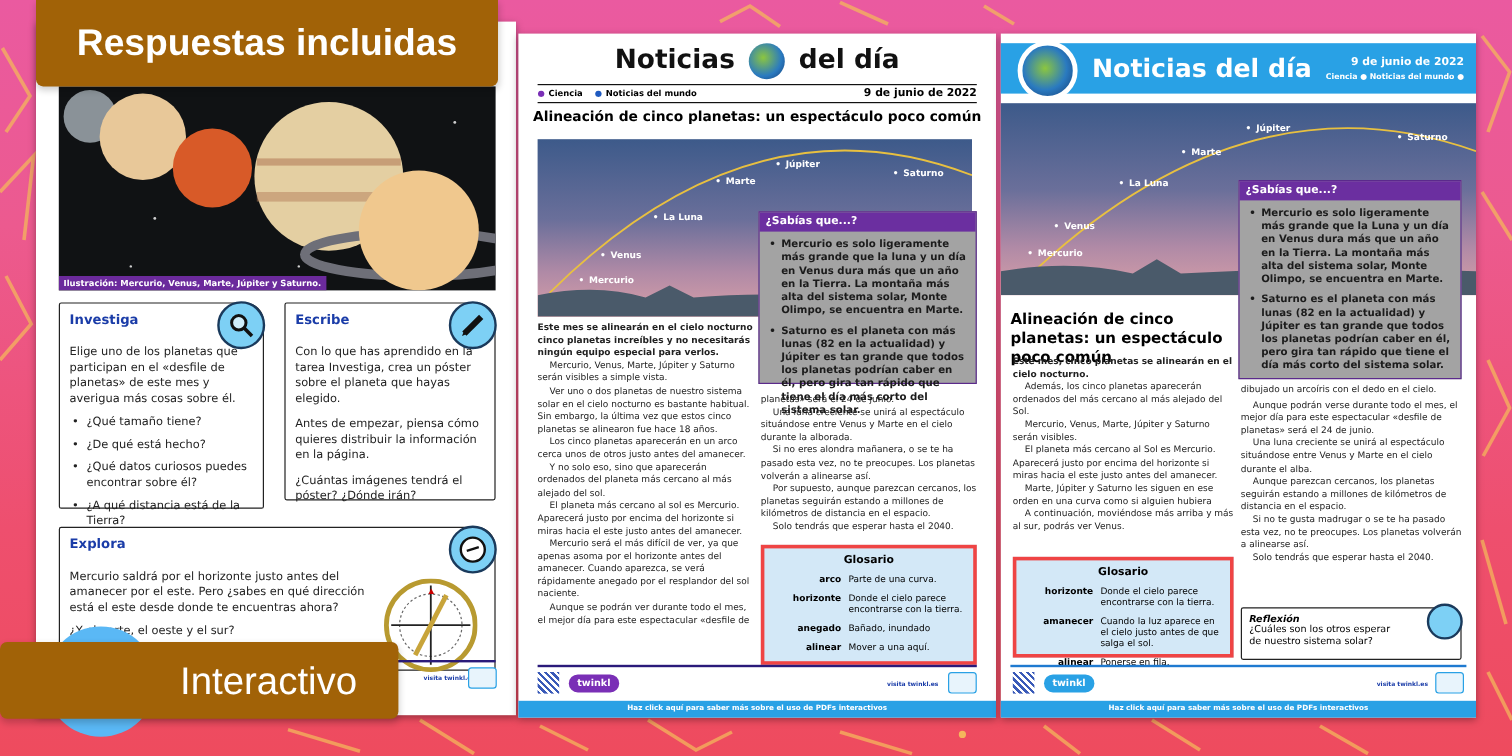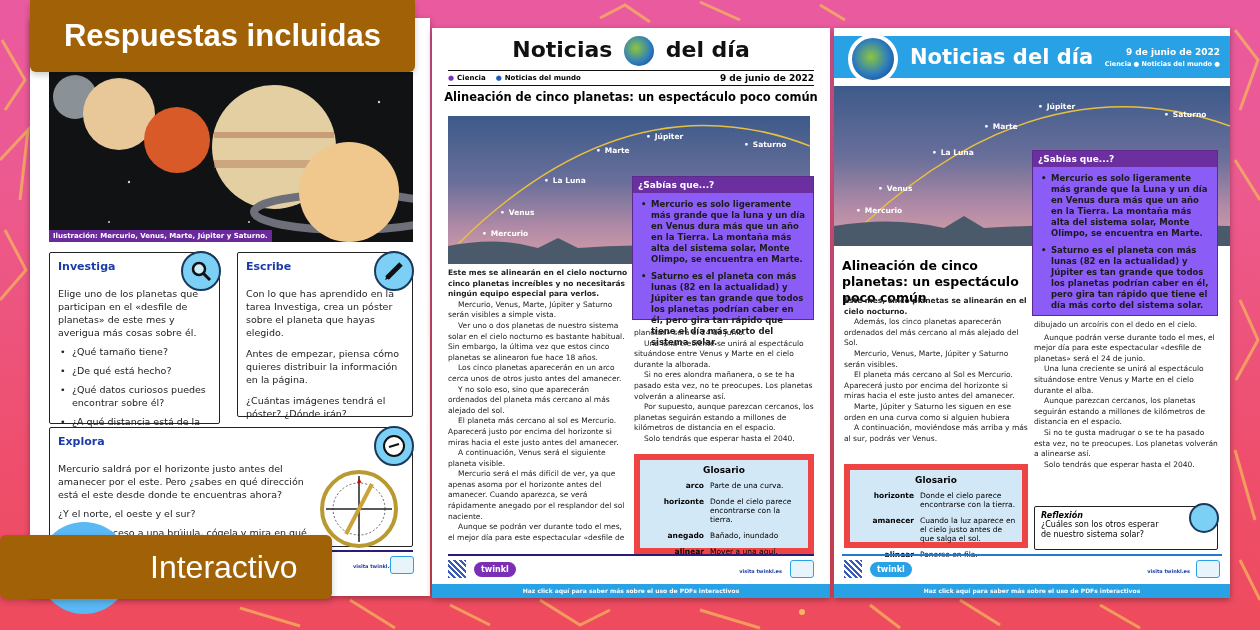--- a/index.html
+++ b/index.html
@@ -25,28 +25,28 @@
 .icon-circle{position:absolute;right:-2px;top:-2px;width:40px;height:40px;border-radius:50%;background:#7dd0f5;border:2px solid #1a3a5c;display:flex;align-items:center;justify-content:center}
 .footer-line{position:absolute;left:10px;right:10px;height:2px;background:#2a1a7a}
 .footer-blue{position:absolute;left:0;right:0;bottom:0;height:14px;background:#29a1e5;color:#fff;font-size:6px;font-weight:bold;text-align:center;line-height:14px}
 .twinkl{display:inline-block;background:#7a2fb6;color:#fff;font-size:8px;font-weight:bold;border-radius:10px;padding:3px 7px}
 .qr{display:inline-block;width:18px;height:18px;background:repeating-linear-gradient(45deg,#3a5ab8 0 2px,#fff 2px 4px)}
 .visit{font-size:5px;color:#1a3ca8;font-weight:bold}
 .badge{display:inline-block;width:24px;height:18px;border:1px solid #29a1e5;border-radius:3px;background:#e8f4fc}
 .sky{position:absolute;background:linear-gradient(180deg,#3d5a8a 0%,#6a6f9a 45%,#b08aa6 75%,#d9a0a8 100%);overflow:hidden}
 .sky .lbl{position:absolute;color:#fff;font-size:7.5px;font-weight:bold}
 .sky .lbl:before{content:"•";margin-right:4px}
-.sabias{position:absolute;background:#8b5cf6;border:1.5px solid #5b2a8c}
+.sabias{position:absolute;background:#a3a3a3;border:1.5px solid #5b2a8c}
 .sabias .hd{background:#6b2fa0;color:#fff;font-size:9px;font-weight:bold;padding:3px 5px}
 .sabias ul{list-style:none;padding:6px 8px}
 .sabias li{font-size:8.5px;font-weight:bold;line-height:11px;color:#1b1b1b;padding-left:10px;position:relative;margin-bottom:6px}
 .sabias li:before{content:"•";position:absolute;left:0}
 .col p{font-size:7.5px;line-height:10.6px;color:#222;text-indent:10px}
 .col p.lead{font-weight:bold;text-indent:0}
-.glos{position:absolute;background:#d3e8f7;border:6px solid #ef4444}
+.glos{position:absolute;background:#d3e8f7;border:3px solid #ef4444}
 .glos h4{text-align:center;font-size:9px;font-weight:bold;margin:5px 0 6px}
 .glos .row{display:flex;font-size:7.5px;margin:0 6px 7px}
 .glos .t{width:64px;text-align:right;font-weight:bold;padding-right:6px}
 .glos .d{flex:1}
 </style>
 </head>
 <body>
 
 <svg class="deco" width="1260" height="630">
   <g stroke="#f4b65c" stroke-width="3" fill="none" opacity=".75">
@@ -123,21 +123,21 @@
     <svg width="22" height="22">
         <line x1="4" y1="18" x2="18" y2="4" stroke="#111" stroke-width="5"></line>
         <polygon points="2,20 4,15 7,18" fill="#111"></polygon>
       </svg>
   </div>
   <p style="margin-bottom:8px">Con lo que has aprendido en la tarea Investiga, crea un póster sobre el planeta que hayas elegido.</p>
   <p style="margin-bottom:8px">Antes de empezar, piensa cómo quieres distribuir la información en la página.</p>
   <p>¿Cuántas imágenes tendrá el póster? ¿Dónde irán?</p>
 </div>
 
-<div class="box" style="left:49px;top:427px;width:364px;height:120px;padding:7px 8px">
+<div class="box" style="left:49px;top:439px;width:364px;height:120px;padding:7px 8px">
   <h3>Explora</h3>
   <div class="icon-circle">
     <svg width="24" height="24">
         <circle cx="12" cy="12" r="10" fill="#fff" stroke="#111" stroke-width="2"></circle>
         <line x1="7" y1="13" x2="17" y2="10" stroke="#111" stroke-width="2"></line>
       </svg>
   </div>
   <div style="width:250px">
     <p style="margin-bottom:6px">Mercurio saldrá por el horizonte justo antes del amanecer por el este. Pero ¿sabes en qué dirección está el este desde donde te encuentras ahora?</p>
     <p style="margin-bottom:6px">¿Y el norte, el oeste y el sur?</p>
@@ -198,21 +198,20 @@
       <li>Saturno es el planeta con más lunas (82 en la actualidad) y Júpiter es tan grande que todos los planetas podrían caber en él, pero gira tan rápido que tiene el día más corto del sistema solar.</li>
     </ul>
   </div>
   <div class="col" style="position:absolute;left:16px;top:240px;width:180px">
     <p class="lead">Este mes se alinearán en el cielo nocturno cinco planetas increíbles y no necesitarás ningún equipo especial para verlos.</p>
     <p>Mercurio, Venus, Marte, Júpiter y Saturno serán visibles a simple vista.</p>
     <p>Ver uno o dos planetas de nuestro sistema solar en el cielo nocturno es bastante habitual. Sin embargo, la última vez que estos cinco planetas se alinearon fue hace 18 años.</p>
     <p>Los cinco planetas aparecerán en un arco cerca unos de otros justo antes del amanecer.</p>
     <p>Y no solo eso, sino que aparecerán ordenados del planeta más cercano al más alejado del sol.</p>
     <p>El planeta más cercano al sol es Mercurio. Aparecerá justo por encima del horizonte si miras hacia el este justo antes del amanecer.</p>
-    <p>A continuación, Venus será el siguiente planeta visible.</p>
     <p>Mercurio será el más difícil de ver, ya que apenas asoma por el horizonte antes del amanecer. Cuando aparezca, se verá rápidamente anegado por el resplandor del sol naciente.</p>
     <p>Aunque se podrán ver durante todo el mes, el mejor día para este espectacular «desfile de</p>
   </div>
   <div class="col" style="position:absolute;left:202px;top:300px;width:180px">
     <p style="text-indent:0">planetas» será el 24 de junio.</p>
     <p>Una luna creciente se unirá al espectáculo situándose entre Venus y Marte en el cielo durante la alborada.</p>
     <p>Si no eres alondra mañanera, o se te ha pasado esta vez, no te preocupes. Los planetas volverán a alinearse así.</p>
     <p>Por supuesto, aunque parezcan cercanos, los planetas seguirán estando a millones de kilómetros de distancia en el espacio.</p>
     <p>Solo tendrás que esperar hasta el 2040.</p>
   </div>

